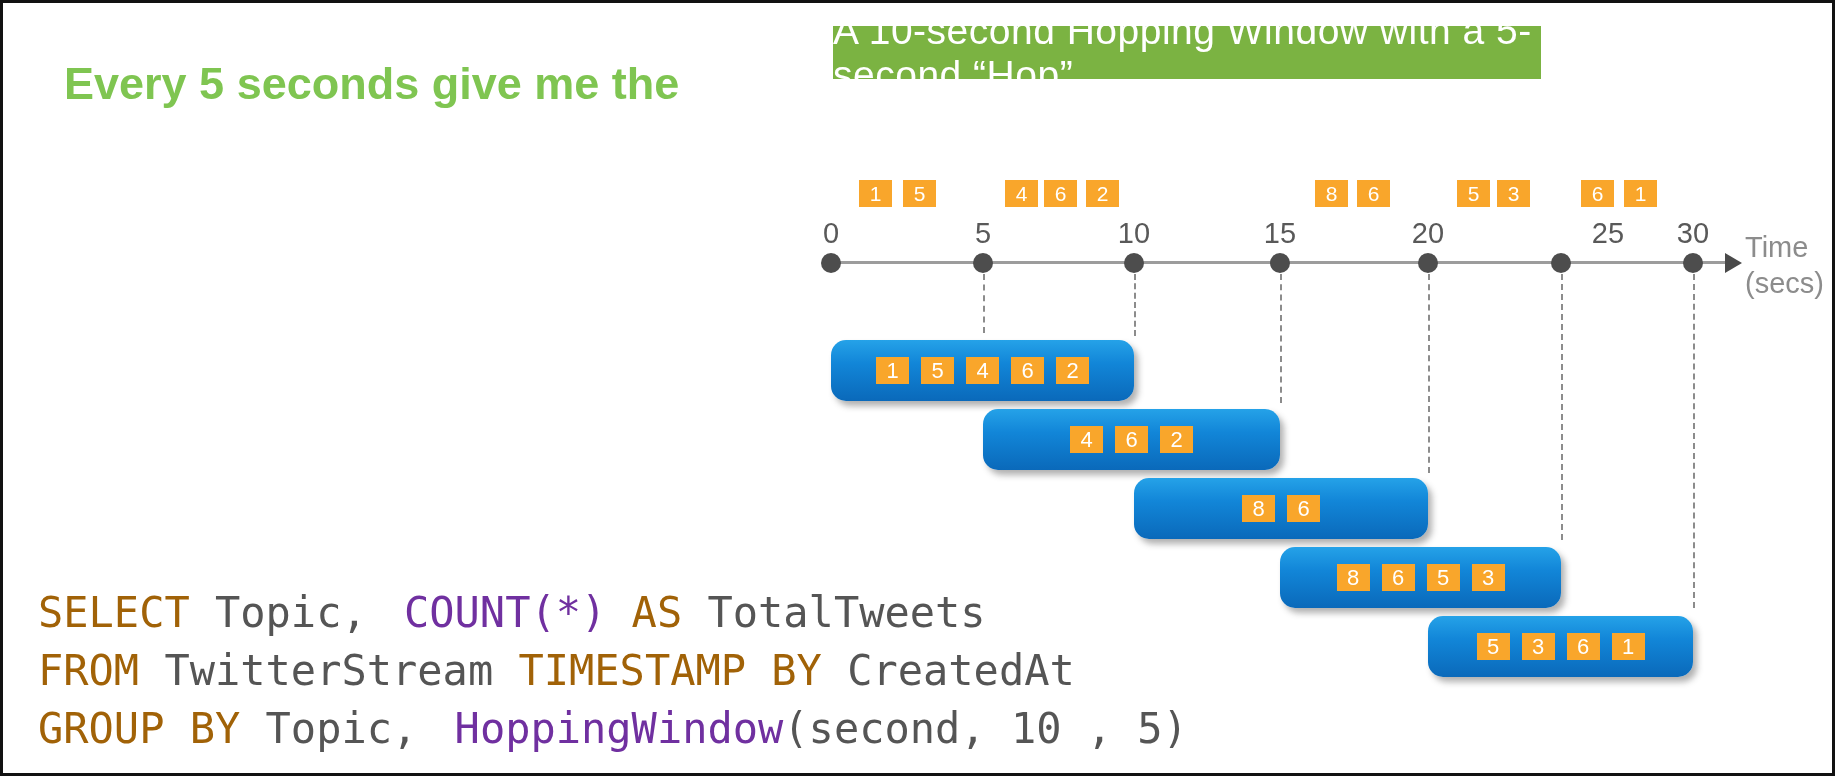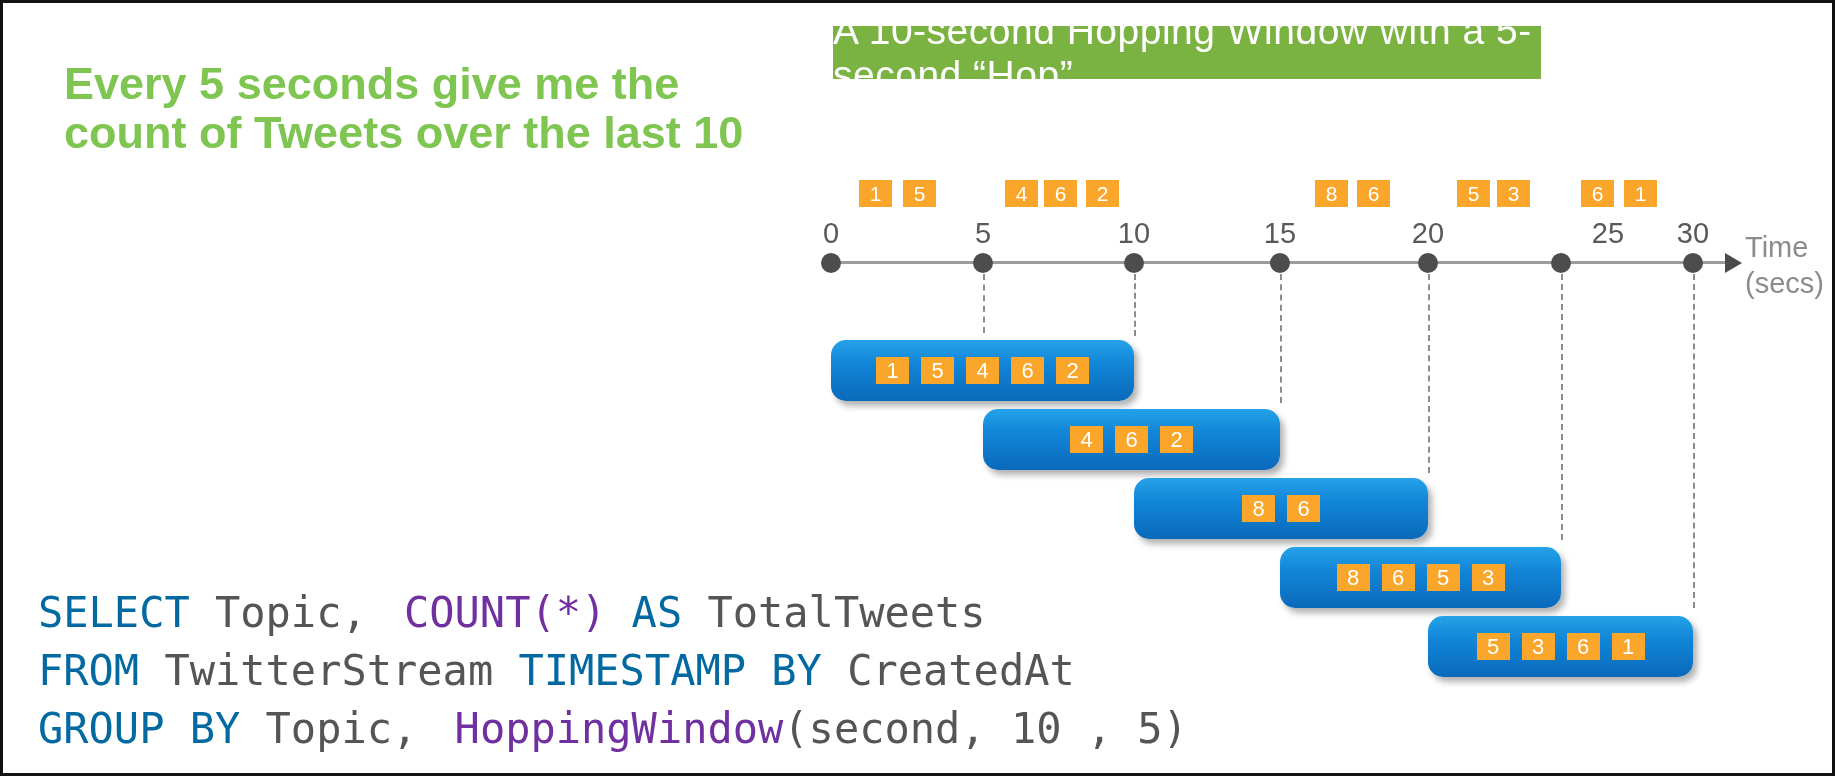--- a/index.html
+++ b/index.html
@@ -63,32 +63,31 @@
     width:33px;height:27px;background:#F9A62B;color:#fff;
     display:flex;align-items:center;justify-content:center;
     font-size:22px;font-weight:400;flex:0 0 auto;
   }
   
   #code{
     position:absolute;left:35px;top:581px;
     font-family:"DejaVu Sans Mono","Liberation Mono",monospace;
     font-size:42px;line-height:58px;white-space:pre;
   }
-  .tok-k{color:#0369a1;}
+  .tok-k{color:#a16207;}
   .tok-f{color:#7030A0;margin-left:12px;}
   .tok-p{color:#555555;}
 </style>
 </head>
 <body>
 
 <div id="slide">
 
   <div id="headline">
       <div>Every 5 seconds give me the</div>
-      <div>count of Tweets over the last 10</div>
     </div>
 
   <div id="banner">
     <span>A 10-second Hopping Window with a 5-second “Hop”</span>
   </div>
 
   <div id="timeline">
       <div class="axis-line" style="left: 828px; width: 894px;"></div>
       <div class="axis-arrow" style="left: 1722px;"></div>
       <div class="tick-label" style="left: 828px;">0</div>

